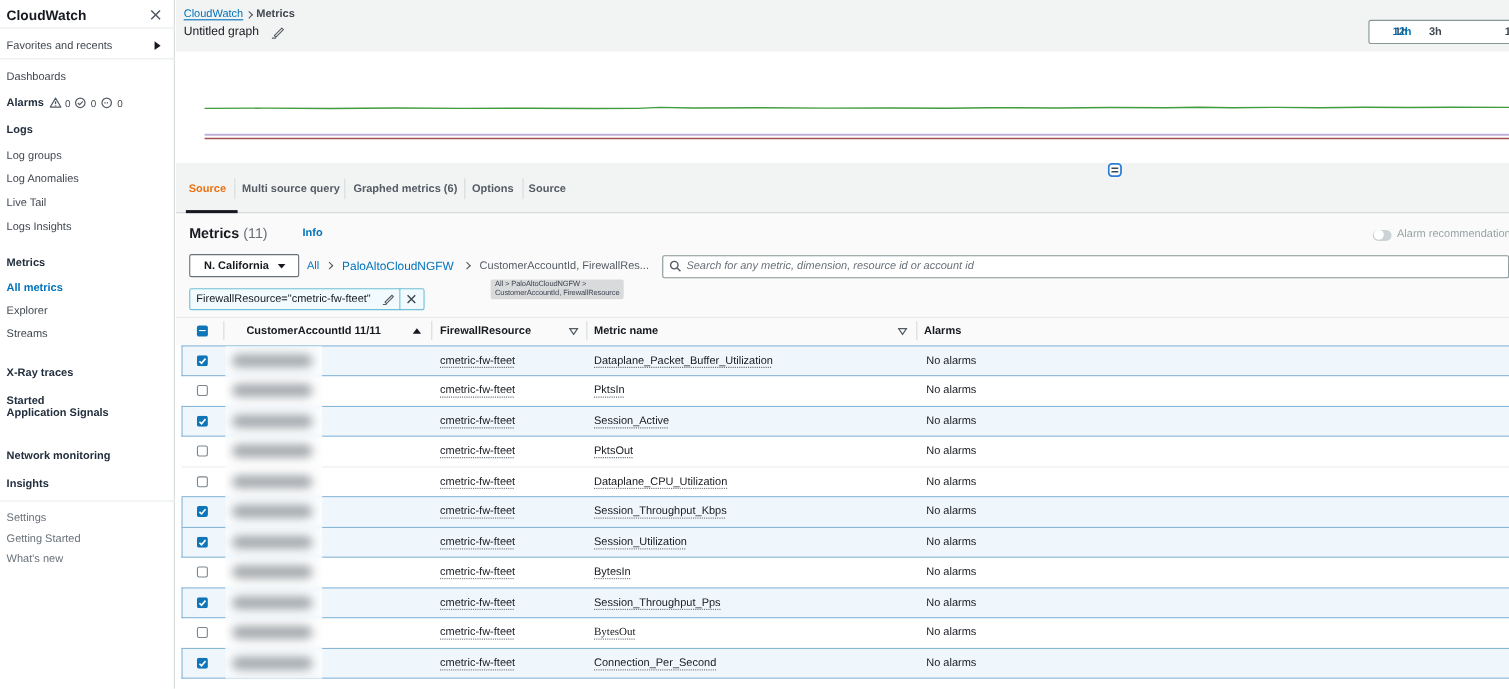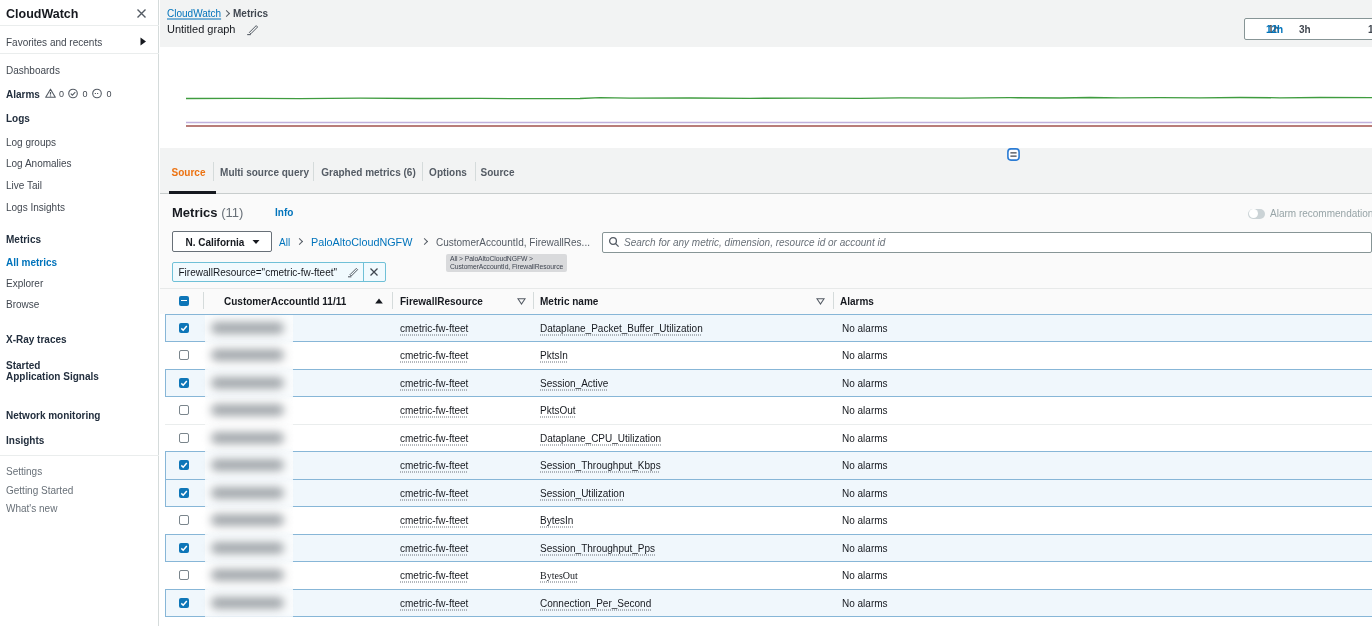--- a/index.html
+++ b/index.html
@@ -45,21 +45,21 @@
   <div class="sdiv" style="top:52.5px;"></div>
   <div class="sitem " style="top:70px;">Dashboards</div>
   <div class="sitem sbold" style="top:118px;">Logs</div>
   <div class="sitem " style="top:141.5px;">Log groups</div>
   <div class="sitem " style="top:163px;">Log Anomalies</div>
   <div class="sitem " style="top:185px;">Live Tail</div>
   <div class="sitem " style="top:206.5px;">Logs Insights</div>
   <div class="sitem sbold" style="top:239px;">Metrics</div>
   <div class="sitem sbold link" style="top:262px;">All metrics</div>
   <div class="sitem " style="top:283px;">Explorer</div>
-  <div class="sitem " style="top:304px;">Browse</div>
+  <div class="sitem " style="top:304px;">Streams</div>
   <div class="sitem sbold" style="top:339px;">X-Ray traces</div>
   <div class="sitem sbold" style="top:364.5px;">Started</div>
   <div class="sitem sbold" style="top:376px;">Application Signals</div>
   <div class="sitem sbold" style="top:415px;">Network monitoring</div>
   <div class="sitem sbold" style="top:440px;">Insights</div>
   <div class="sitem sdim" style="top:471px;">Settings</div>
   <div class="sitem sdim" style="top:489.5px;">Getting Started</div>
   <div class="sitem sdim" style="top:507.5px;">What's new</div>
   <div class="sitem sbold" style="top:93.5px;">Alarms</div>
   <svg class="abs" style="left:45px;top:88px;" width="70" height="11" viewBox="0 0 70 11">

